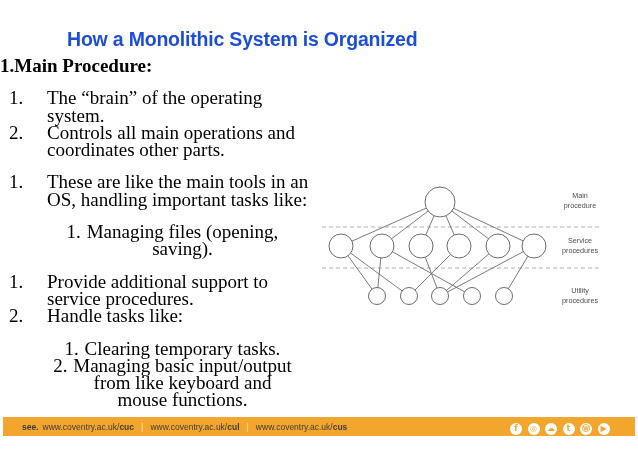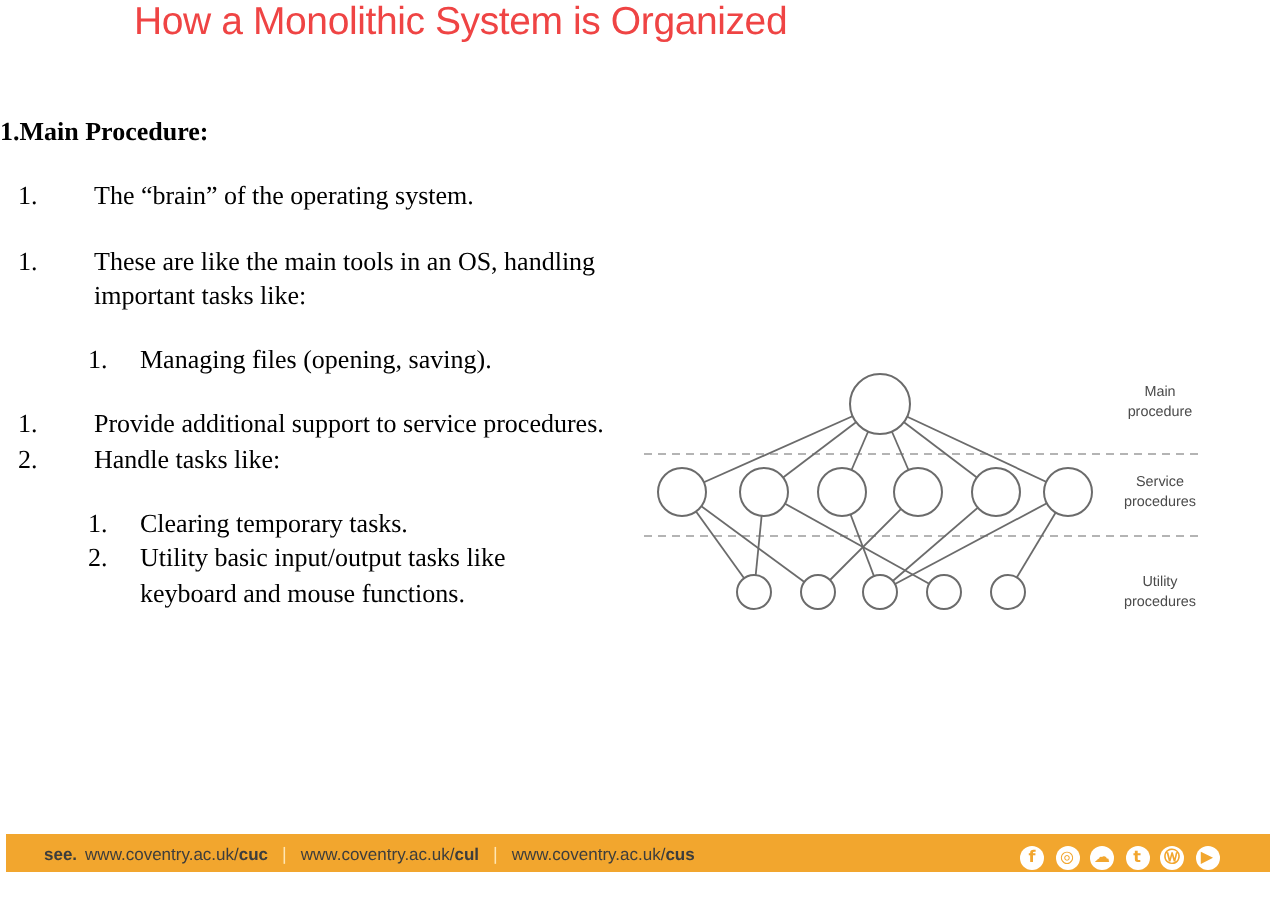--- a/index.html
+++ b/index.html
@@ -3,35 +3,35 @@
 <meta charset="utf-8">
 <style>
   html,body{margin:0;padding:0;}
   body{
     width:638px;height:451px;position:relative;overflow:hidden;
     background:#ffffff;
     font-family:"Liberation Serif", serif;
   }
   
   .slide-title{
-    position:absolute;left:67px;top:0;
+    position:absolute;left:67px;top:28px;
     font-family:"Liberation Sans", sans-serif;
-    font-weight:normal;font-size:19.5px;color:#ef4444;
+    font-weight:bold;font-size:19.5px;color:#1d4ed8;
     letter-spacing:-0.2px;white-space:nowrap;
   }
   
   .outline{
     position:absolute;left:0;top:57px;width:332px;
-    font-size:13px;line-height:17.3px;color:#000;
+    font-size:19px;line-height:17.3px;color:#000;
   }
   .sec-heading{font-weight:bold;}
   ol{margin:15px;padding:0;list-style:none;}
   ol.lv1{margin-left:28px;width:289px;}
   ol.lv1>li{padding-left:19px;text-indent:-19px;}
-  ol.lv2{margin-left:10px;width:238px;}
+  ol.lv2{margin-left:10px;width:238px;text-align:center;}
   ol.lv2>li{padding-left:13px;text-indent:-13px;}
   .num{display:inline-block;}
   ol.lv1>li>.num{width:19px;}
   ol.lv2>li>.num{width:13px;}
   
   #diagram-svg{position:absolute;left:0;top:0;pointer-events:none;}
   
   .footer-bar{
     position:absolute;left:3px;right:3px;top:417px;height:19px;
     background:#F2A62E;
@@ -59,20 +59,23 @@
 
 <div class="slide-title">How a Monolithic System is Organized</div>
 
 <div class="outline">
 
   <div class="sec-heading">1.Main Procedure:</div>
   <ol class="lv1">
     <li>
       <span class="num">1.</span><span>The “brain” of the operating system.</span>
     </li>
+    <li>
+      <span class="num">2.</span><span>Controls all main operations and coordinates other parts.</span>
+    </li>
   </ol>
 
   <ol class="lv1">
     <li>
       <span class="num">1.</span><span>These are like the main tools in an OS, handling important tasks like:</span>
       <ol class="lv2">
         <li>
           <span class="num">1.</span><span>Managing files (opening, saving).</span>
         </li>
       </ol>
@@ -83,21 +86,21 @@
     <li>
       <span class="num">1.</span><span>Provide additional support to service procedures.</span>
     </li>
     <li>
       <span class="num">2.</span><span>Handle tasks like:</span>
       <ol class="lv2">
         <li>
           <span class="num">1.</span><span>Clearing temporary tasks.</span>
         </li>
         <li>
-          <span class="num">2.</span><span>Utility basic input/output tasks like keyboard and mouse functions.</span>
+          <span class="num">2.</span><span>Managing basic input/output from like keyboard and mouse functions.</span>
         </li>
       </ol>
     </li>
   </ol>
 
 </div>
 
 <svg id="diagram-svg" width="638" height="451" viewBox="0 0 638 451">
     <line x1="322" y1="227" x2="602" y2="227" stroke="#9c9c9c" stroke-width="0.8" stroke-dasharray="4 3"></line>
     <line x1="322" y1="268" x2="602" y2="268" stroke="#9c9c9c" stroke-width="0.8" stroke-dasharray="4 3"></line>

